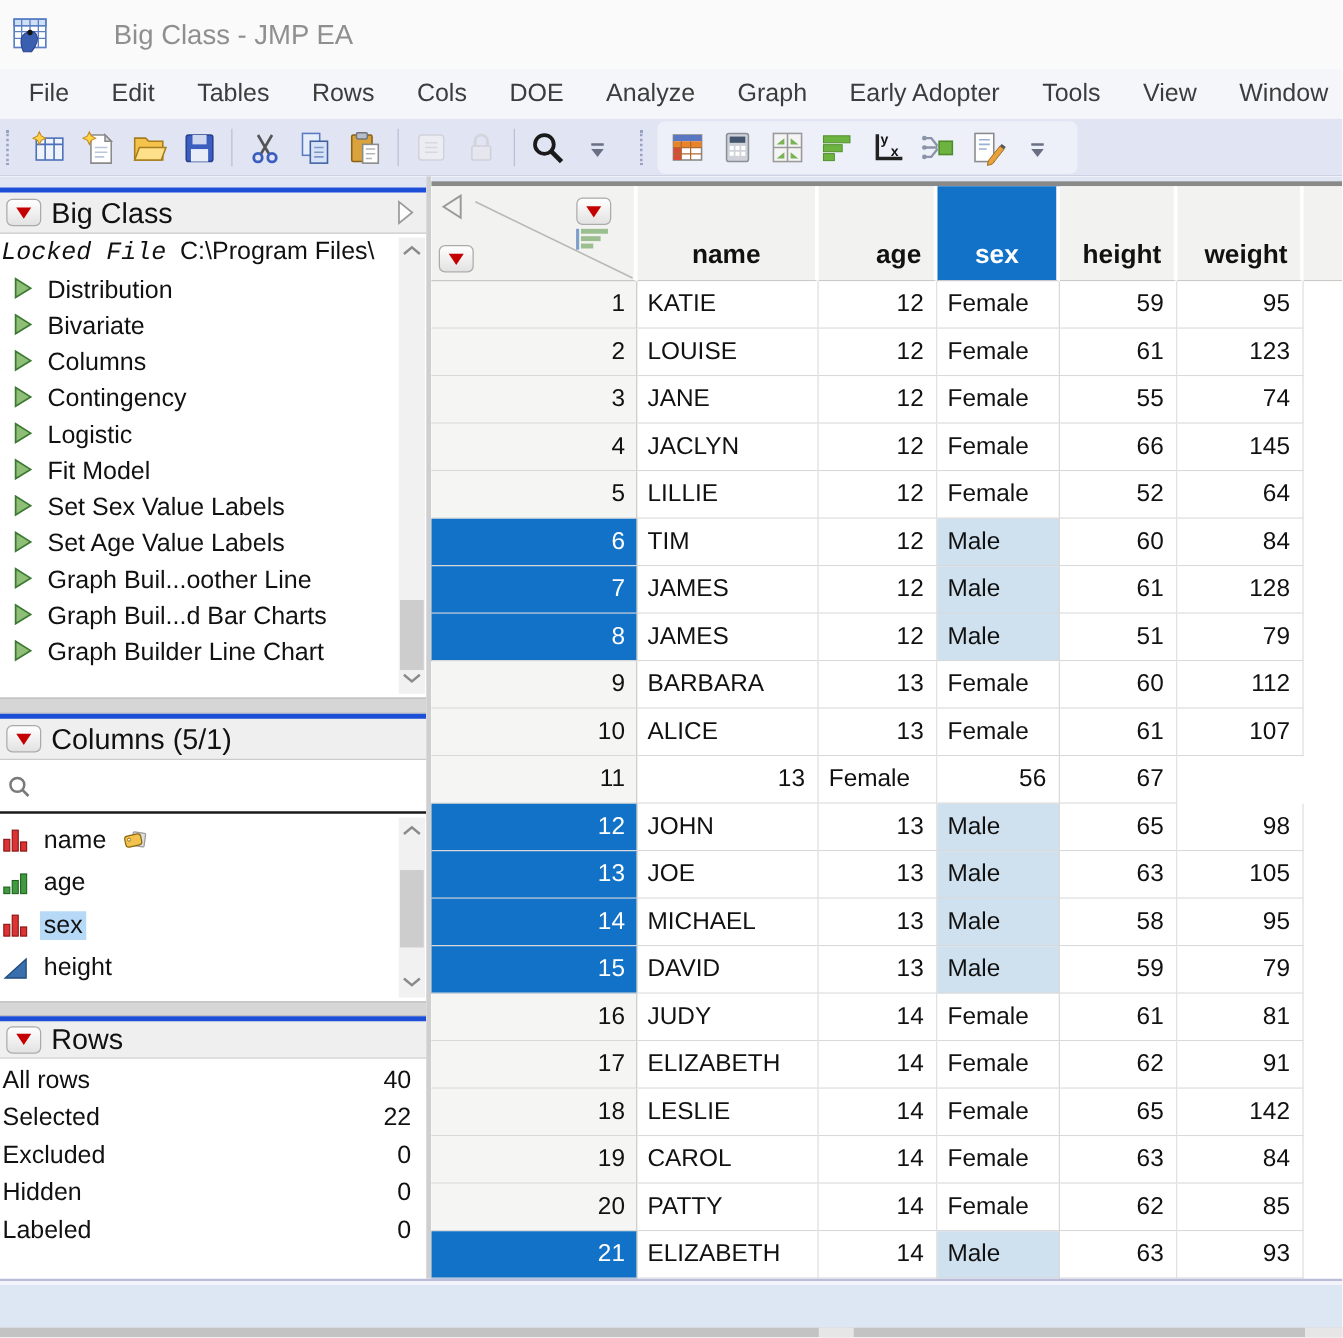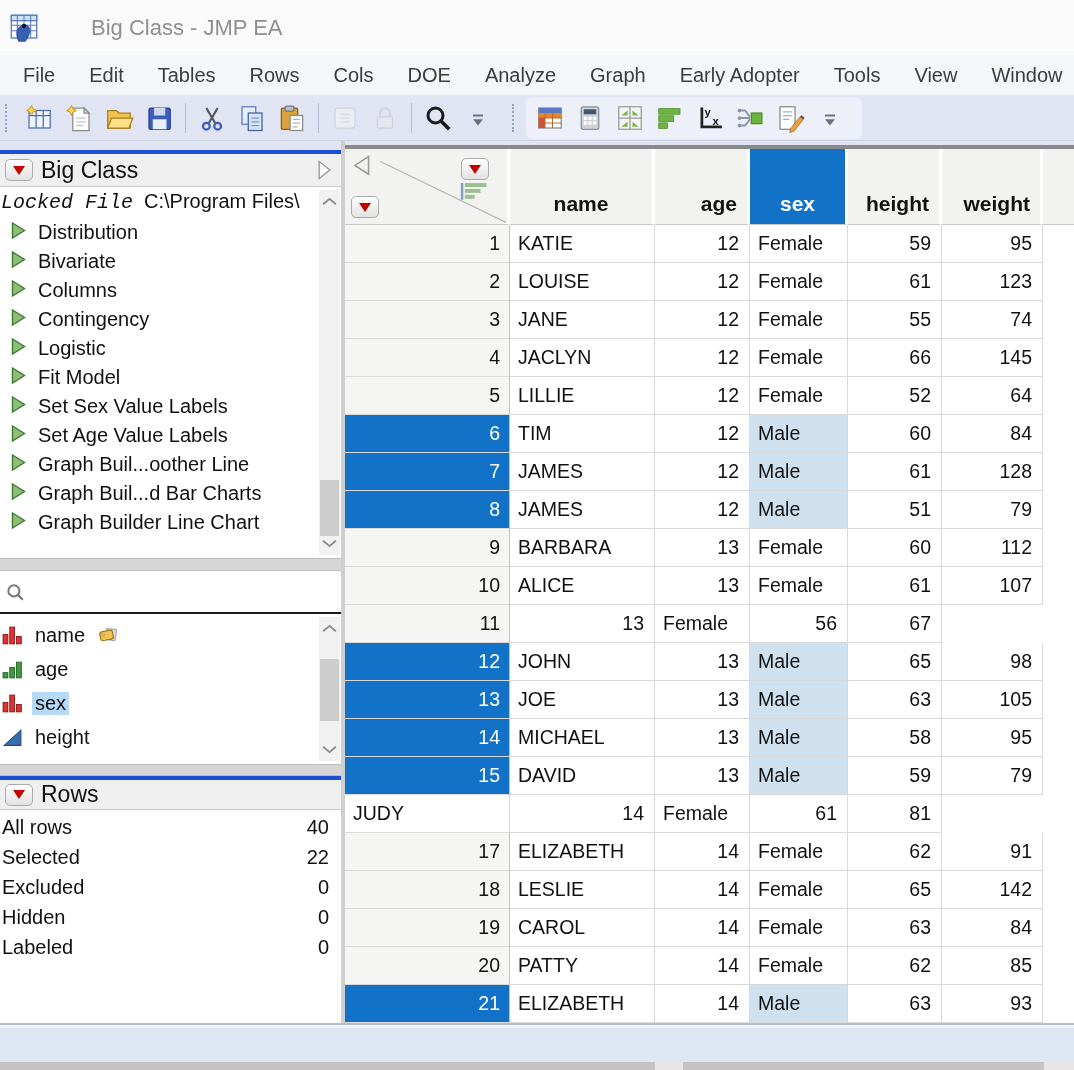--- a/index.html
+++ b/index.html
@@ -372,20 +372,26 @@
         <span class="sb-chev-down">
           <svg width="17" height="10" viewBox="0 0 16 8">
               <polyline points="2,1 8,6 14,1" fill="none" stroke="#8a8a8a" stroke-width="1.8"></polyline>
             </svg>
         </span>
       </div>
     </div>
 
     <div class="sb-divider"></div>
 
+    <div class="panel-header">
+      <span class="redbtn">
+          <span class="redtri"></span>
+        </span>
+      <span class="ph-label">Columns (5/1)</span>
+    </div>
 
     <div class="search-row">
       <svg width="20" height="20" viewBox="0 0 18 18">
         <circle cx="8" cy="8" r="5" fill="none" stroke="#7a7a7a" stroke-width="1.8"></circle>
         <path d="M11.8 11.8L16 16" stroke="#7a7a7a" stroke-width="2"></path>
       </svg>
     </div>
 
     <div class="cols-list">
       <div id="col-items">
@@ -633,20 +639,21 @@
         <div class="tr sel">
           <div class="td rowstate">15</div>
           <div class="td td-name">DAVID</div>
           <div class="td td-age">13</div>
           <div class="td td-sex hl">Male</div>
           <div class="td td-height">59</div>
           <div class="td td-weight">79</div>
           <div class="td td-extra"></div>
         </div>
         <div class="tr">
+          <div class="td rowstate">16</div>
           <div class="td td-name">JUDY</div>
           <div class="td td-age">14</div>
           <div class="td td-sex">Female</div>
           <div class="td td-height">61</div>
           <div class="td td-weight">81</div>
           <div class="td td-extra"></div>
         </div>
         <div class="tr">
           <div class="td rowstate">17</div>
           <div class="td td-name">ELIZABETH</div>

